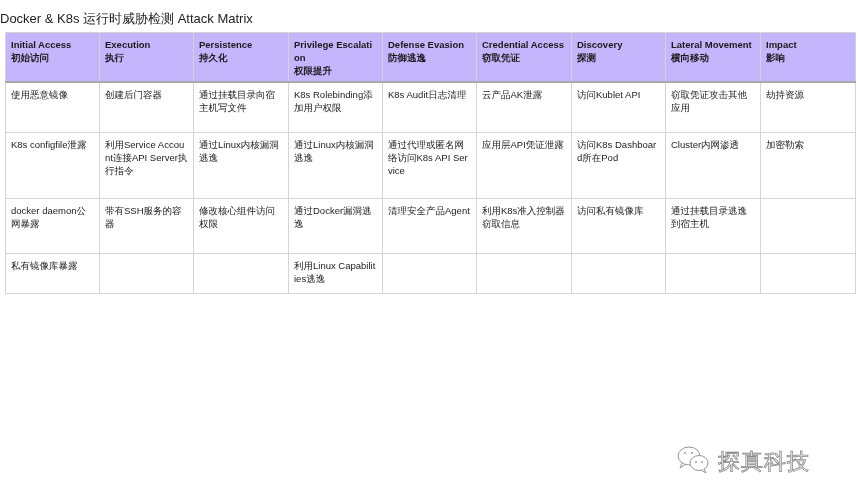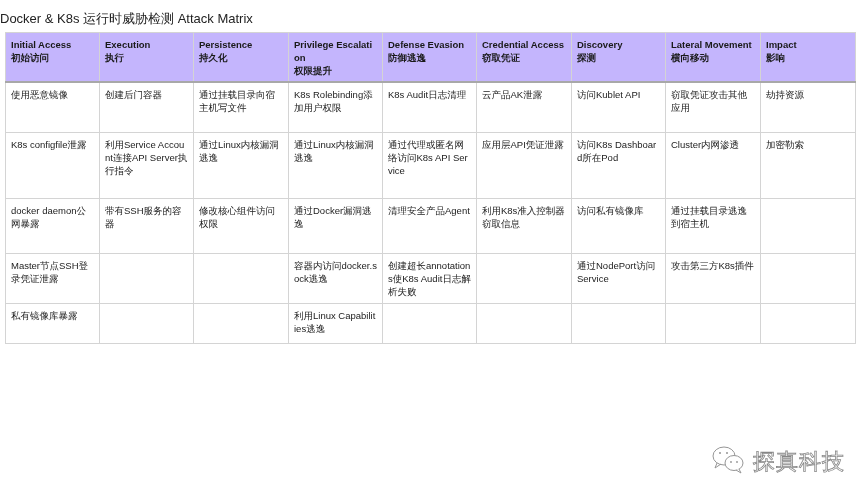--- a/index.html
+++ b/index.html
@@ -12,21 +12,21 @@
     table.matrix th .zh { display: block; }
     table.matrix td { color: #222; background: #fff; }
     tr.r0 td { height: 34px; }
     tr.r1 td { height: 40px; }
     tr.r2 td { height: 55px; }
     tr.r3 td { height: 56px; margin-top: 19px; }
     tr.r4 td { height: 45px; }
     tr.r5 td { height: 40px; }
     tr.r6 td { height: 40px; }
     tr.r7 td { height: 30px; }
-    .watermark { position: absolute; left: 711px; top: 445px; display: flex; align-items: center; gap: 6px; color: #8a8a8a; opacity: 0.9; }
+    .watermark { position: absolute; left: 676px; top: 445px; display: flex; align-items: center; gap: 6px; color: #8a8a8a; opacity: 0.9; }
     .watermark .wm-text { font-size: 22px; letter-spacing: 1px; color: #fff; -webkit-text-stroke: 0.8px #7a7a7a; font-family: "DejaVu Sans", sans-serif; }
   </style>
 </head>
 <body>
 
 <div class="title">Docker &amp; K8s 运行时威胁检测 Attack Matrix</div>
 
 <table class="matrix">
   <colgroup>
     <col style="width:94px">
@@ -106,31 +106,20 @@
       <td>docker daemon公网暴露</td>
         <td>带有SSH服务的容器</td>
         <td>修改核心组件访问权限</td>
         <td>通过Docker漏洞逃逸</td>
         <td>清理安全产品Agent</td>
         <td>利用K8s准入控制器窃取信息</td>
         <td>访问私有镜像库</td>
         <td>通过挂载目录逃逸到宿主机</td>
         <td></td>
     </tr>
-    <tr class="r6">
-      <td>Master节点SSH登录凭证泄露</td>
-        <td></td>
-        <td></td>
-        <td>容器内访问docker.sock逃逸</td>
-        <td>创建超长annotations使K8s Audit日志解析失败</td>
-        <td></td>
-        <td>通过NodePort访问Service</td>
-        <td>攻击第三方K8s插件</td>
-        <td></td>
-    </tr>
     <tr class="r7">
       <td>私有镜像库暴露</td>
         <td></td>
         <td></td>
         <td>利用Linux Capabilities逃逸</td>
         <td></td>
         <td></td>
         <td></td>
         <td></td>
         <td></td>

